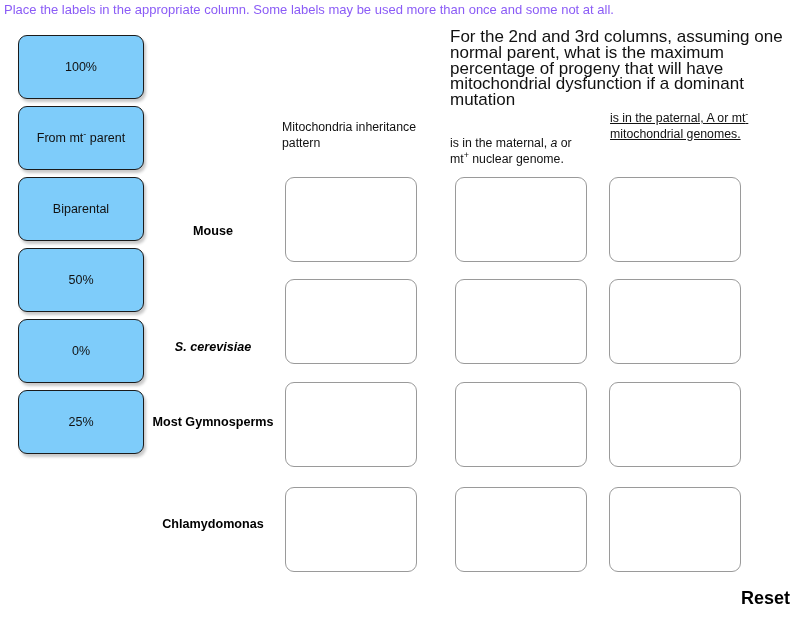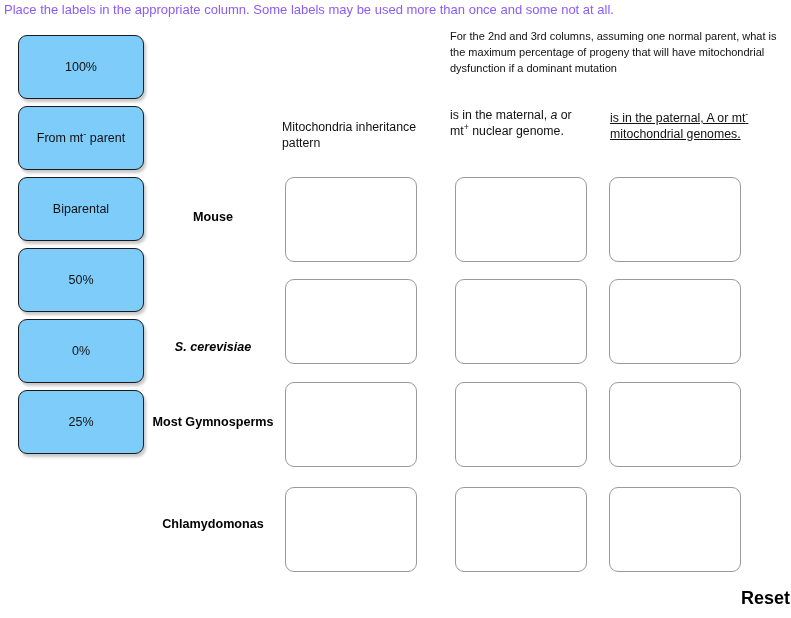--- a/index.html
+++ b/index.html
@@ -54,51 +54,51 @@
     user-select: none;
     text-align: center;
   }
 
   
   .prompt {
     position: absolute;
     left: 450px;
     top: 29px;
     width: 340px;
-    font-size: 11px;
+    font-size: 17px;
     line-height: 15.8px;
     color: #111111;
   }
 
   
   .grid {
     position: absolute;
     left: 0;
     top: 0;
   }
   .col-head {
     position: absolute;
     font-size: 12.3px;
     line-height: 15.8px;
     color: #111111;
   }
   .col-head.c1 { left: 282px; top: 120px; width: 150px; }
-  .col-head.c2 { left: 450px; top: 108px; width: 140px; }
+  .col-head.c2 { left: 450px; top: 136px; width: 140px; }
   .col-head.c3 { left: 610px; top: 111px; width: 150px; text-decoration: underline; }
 
   .row-label {
     position: absolute;
     font-size: 12.6px;
     font-weight: bold;
     color: #000000;
     text-align: center;
     width: 130px;
     line-height: 15px;
   }
-  .row-label.r1 { left: 148px; top: 210px; text-align: center; }
+  .row-label.r1 { left: 148px; top: 224px; text-align: center; }
   .row-label.r2 { left: 148px; top: 314px; font-style: italic; margin-top: 26px; }
   .row-label.r3 { left: 148px; top: 415px; }
   .row-label.r4 { left: 148px; top: 517px; }
 
   .dropzone {
     position: absolute;
     width: 132px;
     height: 85px;
     background: #ffffff;
     border: 1px solid #9a9a9a;

